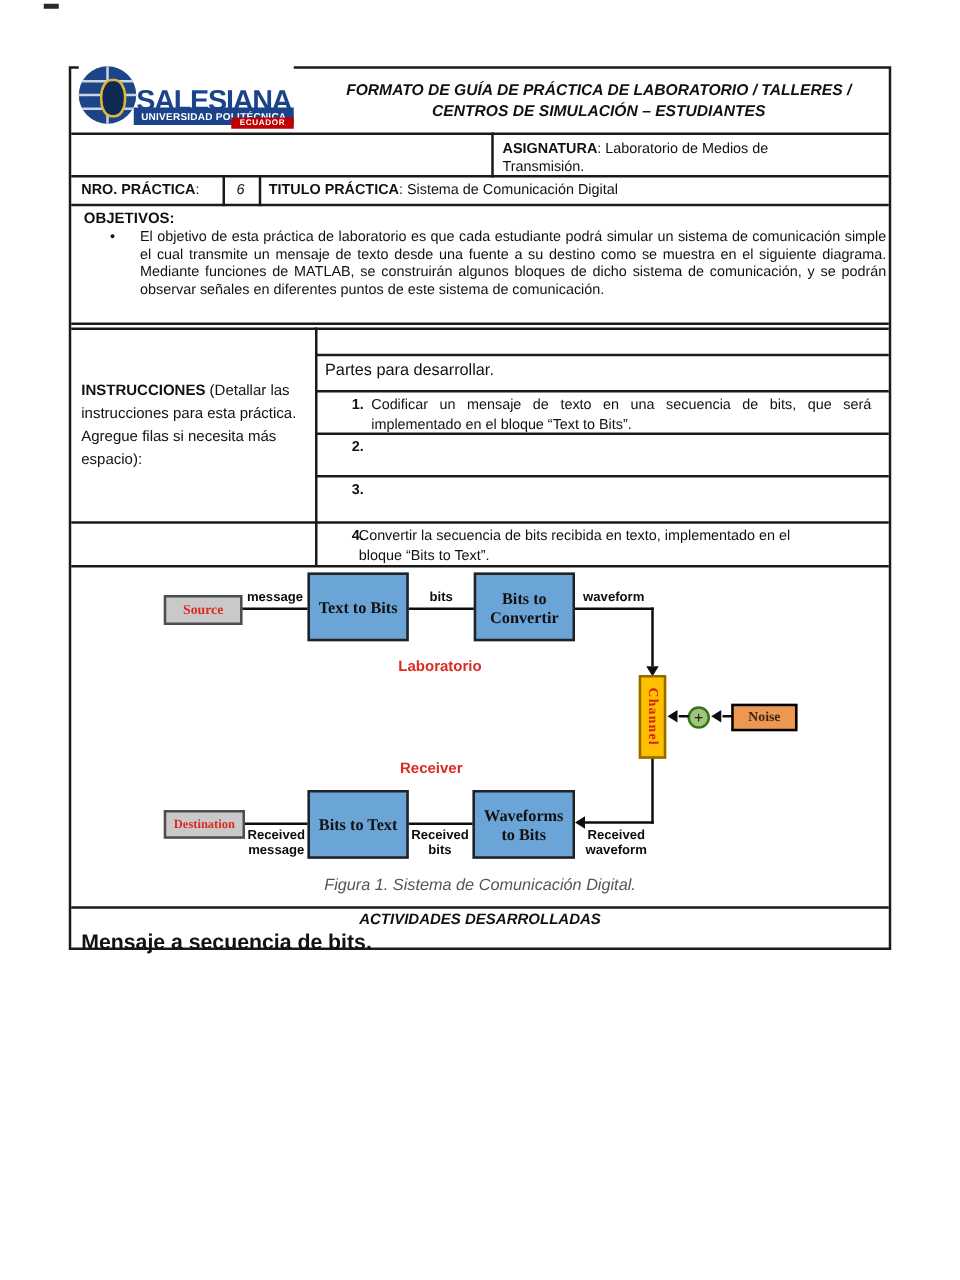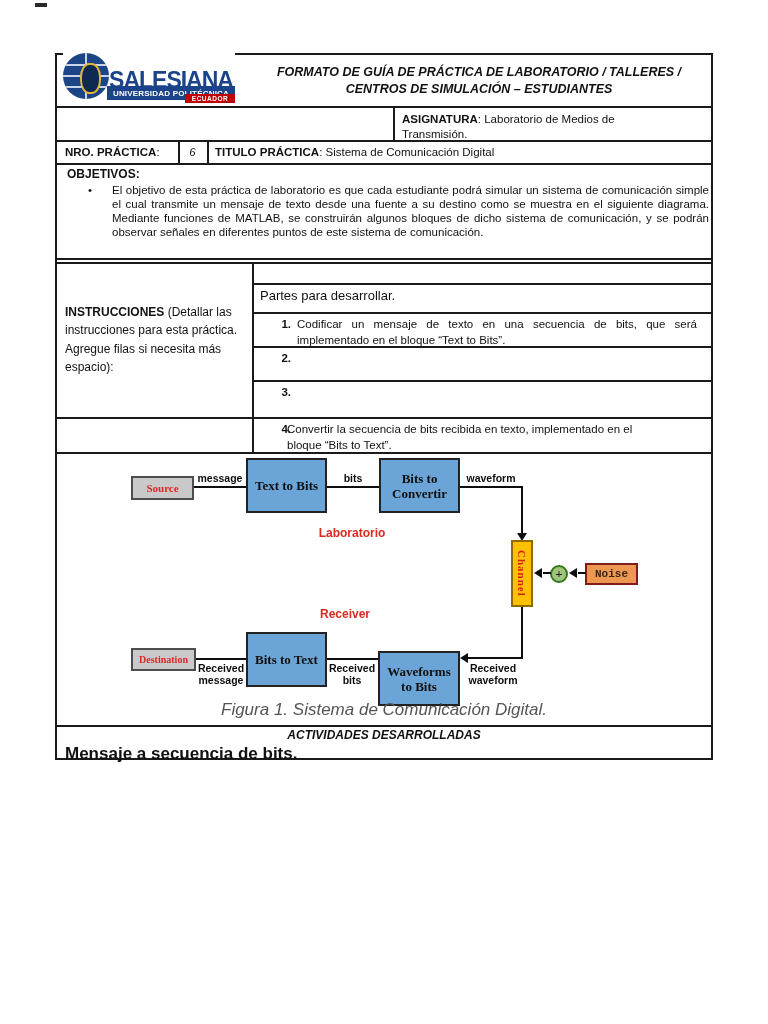--- a/index.html
+++ b/index.html
@@ -153,55 +153,55 @@
                 writing-mode:vertical-rl;letter-spacing:1px;">
       <span>Channel</span>
     </div>
 
     <div class="blk" style="left:493px;top:510px;width:18px;height:18px;border-radius:50%;
                 background:var(--plus_green);border:2px solid #38761D;font-size:13px;color:#1c1c1c;">
       <span>+</span>
     </div>
 
     <div class="blk" style="left:528px;top:508px;width:53px;height:22px;background:var(--noise_orange);
-                border:2px solid #7f1d1d;color:#3d2513;font-size:11px;font-family:Liberation Mono, monospace;">
+                border:2px solid #000000;color:#3d2513;font-size:11px;">
       <span>Noise</span>
     </div>
 
     <div class="wire" style="left:521px;top:517px;width:8px;height:2px;"></div>
     <div class="arr-left" style="left:512px;top:513px;"></div>
     <div class="wire" style="left:486px;top:517px;width:8px;height:2px;"></div>
     <div class="arr-left" style="left:477px;top:513px;"></div>
 
     <div class="wire" style="left:464px;top:552px;width:2px;height:52px;"></div>
     <div class="wire" style="left:411px;top:602px;width:55px;height:2px;"></div>
     <div class="arr-left" style="left:403px;top:598px;"></div>
 
     <div class="redlab" style="left:238px;top:552px;width:100px;">Receiver</div>
 
     <div class="blk gray" style="left:74px;top:593px;width:65px;height:23px;font-size:10px;">
       <span>Destination</span>
     </div>
     <div class="blk blue" style="left:189px;top:577px;width:81px;height:55px;">
       <span>Bits to Text</span>
     </div>
-    <div class="blk blue" style="left:321px;top:596px;width:82px;height:55px;">
+    <div class="blk blue" style="left:321px;top:577px;width:82px;height:55px;">
       <span class="pre">Waveforms
 to Bits</span>
     </div>
 
     <div class="wire" style="left:139px;top:603px;width:50px;height:2px;"></div>
     <div class="wire" style="left:270px;top:603px;width:51px;height:2px;"></div>
 
     <div class="sig pre" style="left:134px;top:607px;width:60px;">Received
 message</div>
     <div class="sig pre" style="left:265px;top:607px;width:60px;">Received
 bits</div>
     <div class="sig pre" style="left:401px;top:607px;width:70px;">Received
 waveform</div>
 
-    <div class="abs ctr" style="left:0;top:645px;width:654px;font-size:17px;font-style:italic;color:#555;">Figura 1. Sistema de Comunicación Digital.</div>
+    <div class="abs ctr" style="left:0;top:645px;width:654px;font-size:13px;font-style:italic;color:#555;">Figura 1. Sistema de Comunicación Digital.</div>
 
     <div class="abs b ctr" style="left:0;top:673px;width:654px;font-size:12px;">ACTIVIDADES DESARROLLADAS</div>
     <div class="abs b" style="left:8px;top:689px;font-size:17px;">Mensaje a secuencia de bits.</div>
 
   </div>
 </div>
 
 </body></html>

